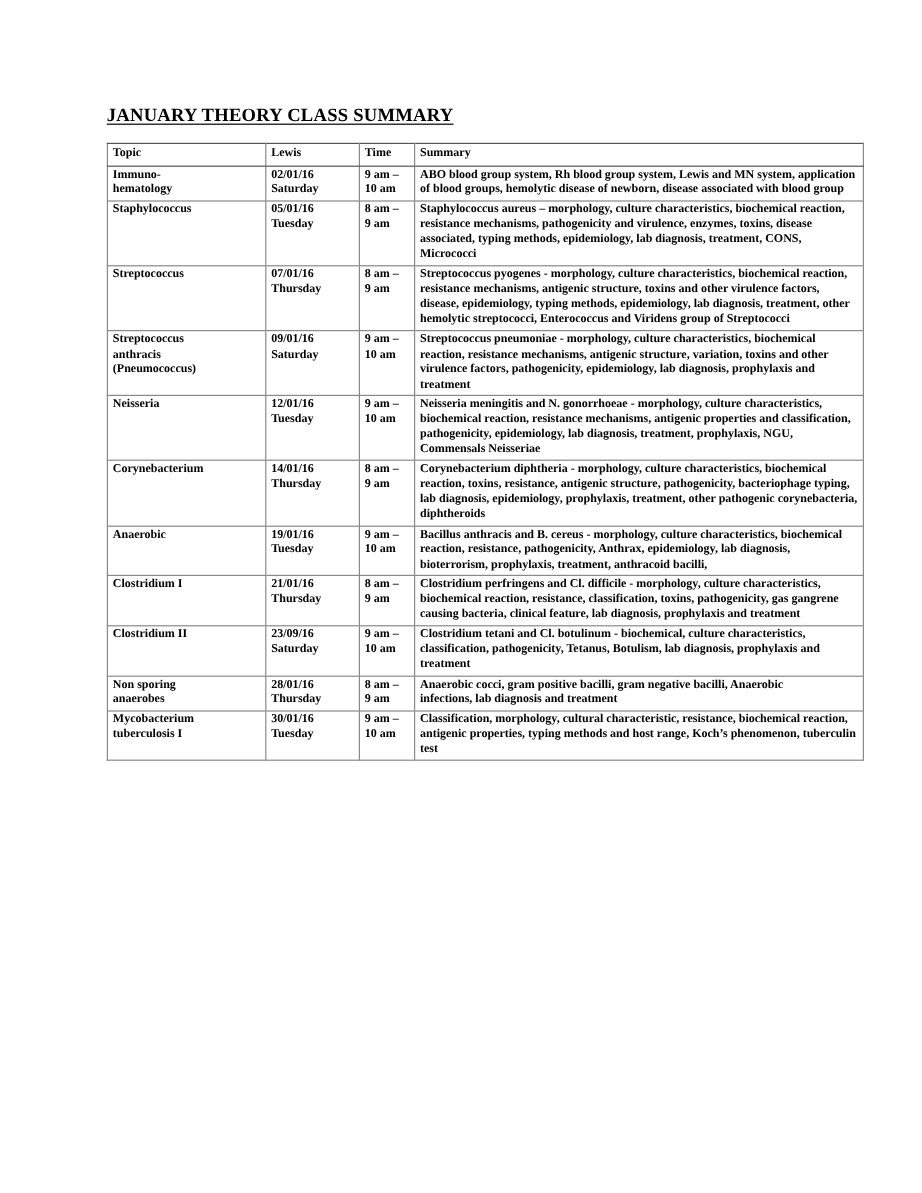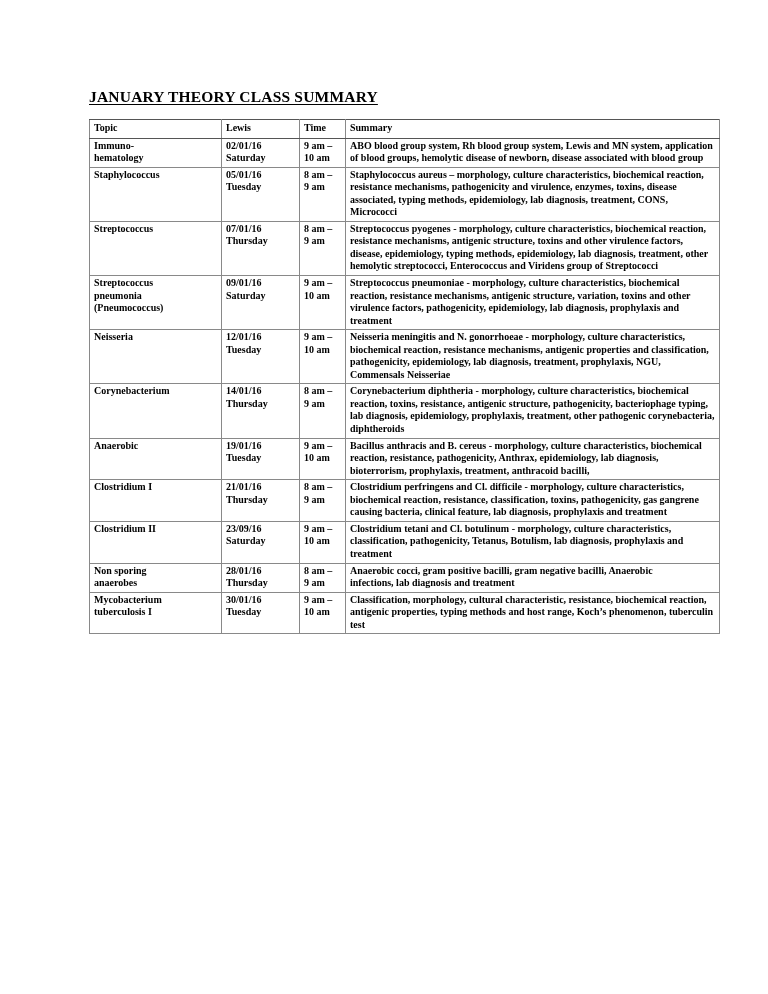--- a/index.html
+++ b/index.html
@@ -129,21 +129,21 @@
           <td class="topic">
             <span class="tline">Streptococcus</span>
           </td>
           <td class="date"><span class="d1">07/01/16</span><span class="d2">Thursday</span></td>
           <td class="time"><span class="t1">8 am –</span><span class="t2">9 am</span></td>
           <td class="summary">Streptococcus pyogenes - morphology, culture characteristics, biochemical reaction, resistance mechanisms, antigenic structure, toxins and other virulence factors, disease, epidemiology, typing methods, epidemiology, lab diagnosis, treatment, other hemolytic streptococci, Enterococcus and Viridens group of Streptococci</td>
         </tr>
         <tr>
           <td class="topic">
             <span class="tline">Streptococcus</span>
-            <span class="tline">pneumonia</span>
+            <span class="tline">anthracis</span>
             <span class="tline">(Pneumococcus)</span>
           </td>
           <td class="date"><span class="d1">09/01/16</span><span class="d2">Saturday</span></td>
           <td class="time"><span class="t1">9 am –</span><span class="t2">10 am</span></td>
           <td class="summary">Streptococcus pneumoniae - morphology, culture characteristics, biochemical reaction, resistance mechanisms, antigenic structure, variation, toxins and other virulence factors, pathogenicity, epidemiology, lab diagnosis, prophylaxis and treatment</td>
         </tr>
         <tr>
           <td class="topic">
             <span class="tline">Neisseria</span>
           </td>
@@ -174,21 +174,21 @@
           <td class="date"><span class="d1">21/01/16</span><span class="d2">Thursday</span></td>
           <td class="time"><span class="t1">8 am –</span><span class="t2">9 am</span></td>
           <td class="summary">Clostridium perfringens and Cl. difficile - morphology, culture characteristics, biochemical reaction, resistance, classification, toxins, pathogenicity, gas gangrene causing bacteria, clinical feature, lab diagnosis, prophylaxis and treatment</td>
         </tr>
         <tr>
           <td class="topic">
             <span class="tline">Clostridium II</span>
           </td>
           <td class="date"><span class="d1">23/09/16</span><span class="d2">Saturday</span></td>
           <td class="time"><span class="t1">9 am –</span><span class="t2">10 am</span></td>
-          <td class="summary">Clostridium tetani and Cl. botulinum - morphology, culture characteristics, classification, pathogenicity, Tetanus, Botulism, lab diagnosis, prophylaxis and treatment</td>
+          <td class="summary">Clostridium tetani and Cl. botulinum - biochemical, culture characteristics, classification, pathogenicity, Tetanus, Botulism, lab diagnosis, prophylaxis and treatment</td>
         </tr>
         <tr class="clipped">
           <td class="topic">
             <span class="tline">Non sporing</span>
             <span class="tline">anaerobes</span>
           </td>
           <td class="date"><span class="d1">28/01/16</span><span class="d2">Thursday</span></td>
           <td class="time"><span class="t1">8 am –</span><span class="t2">9 am</span></td>
           <td class="summary">
             <span class="clip-line">Anaerobic cocci, gram positive bacilli, gram negative bacilli, Anaerobic</span>

